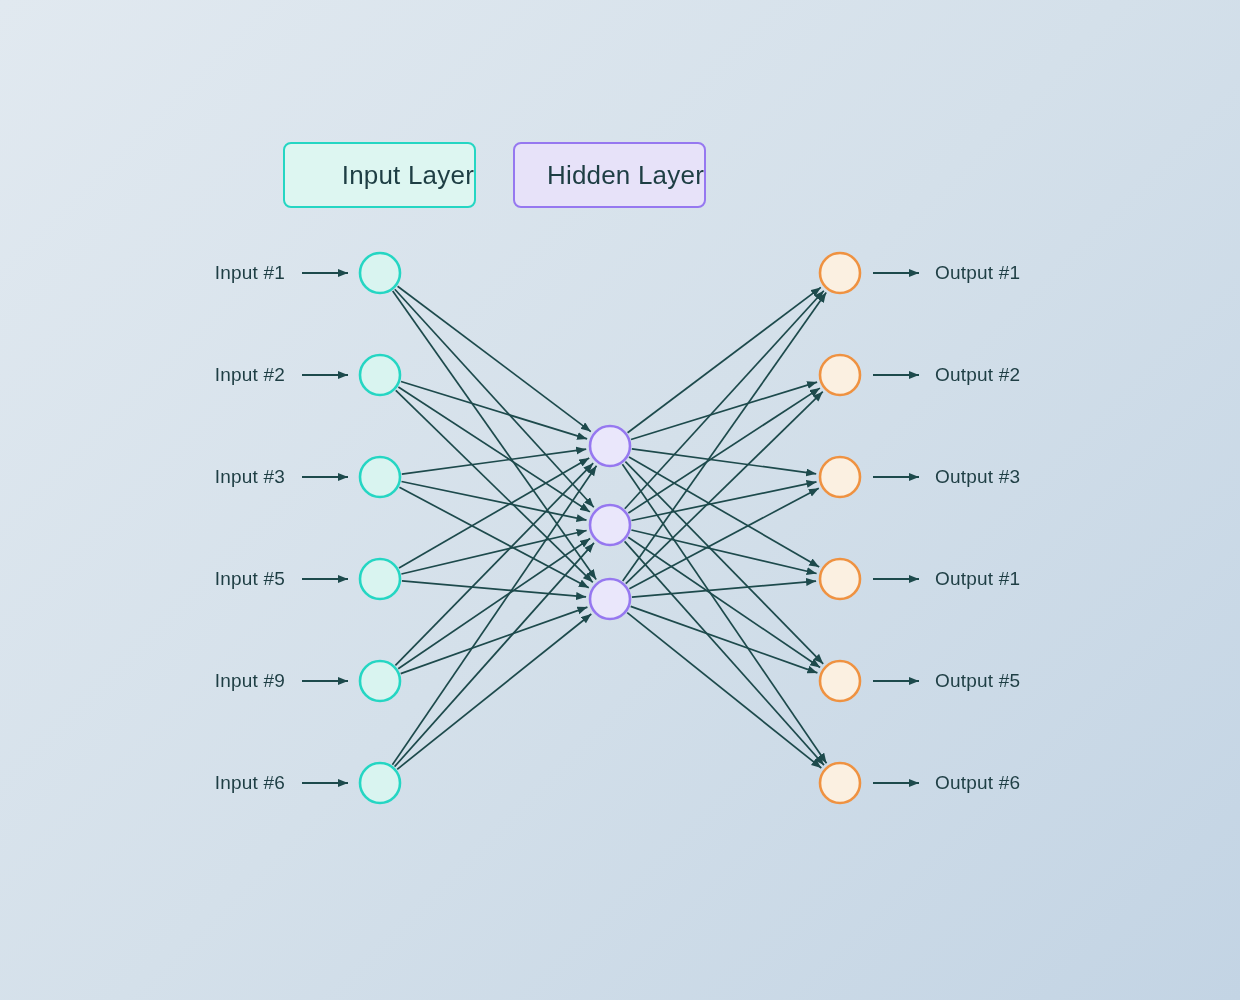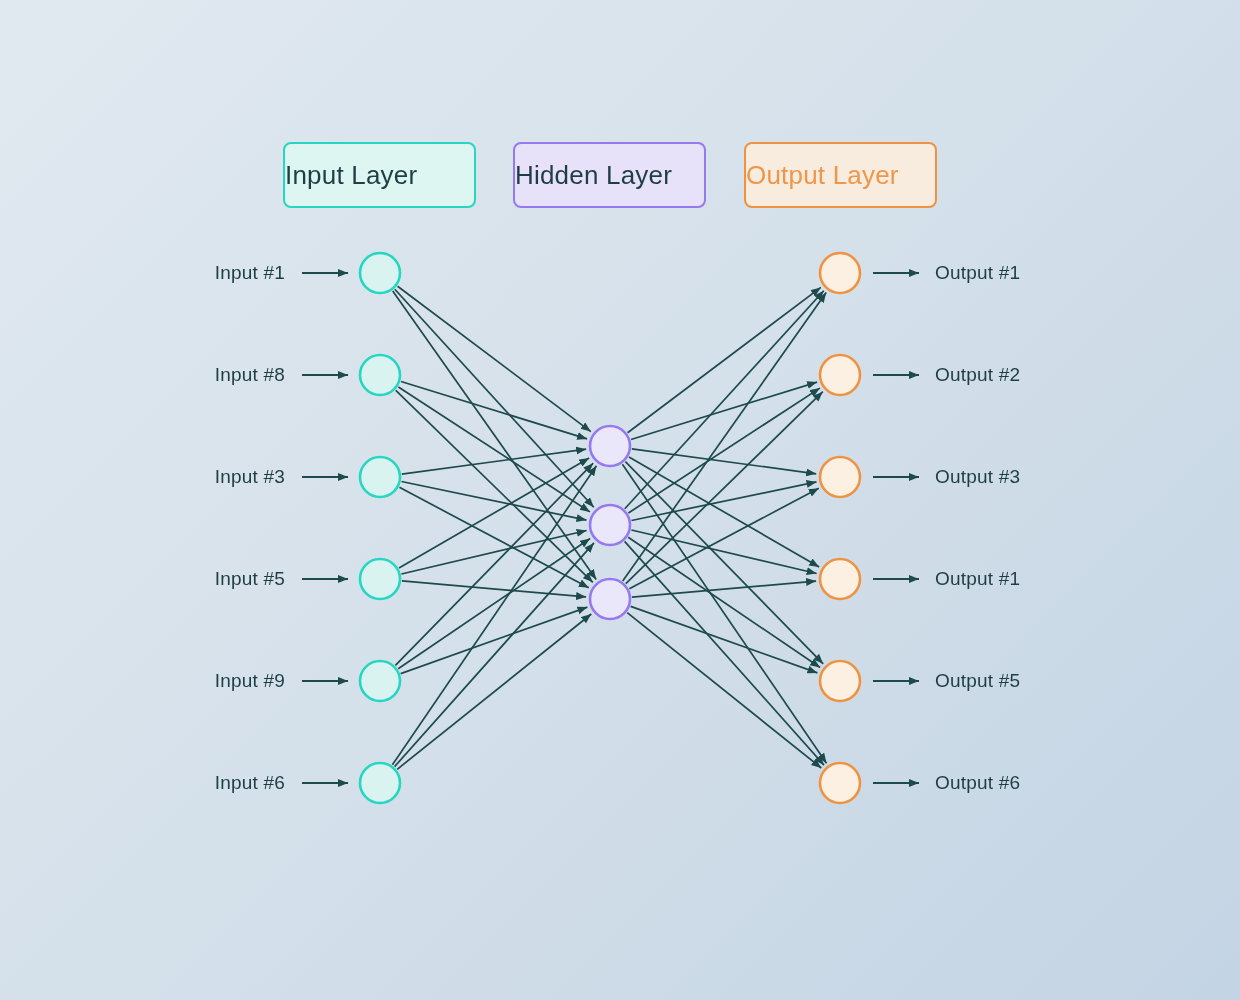--- a/index.html
+++ b/index.html
@@ -29,21 +29,21 @@
   #net{position:absolute;left:0;top:0;width:1240px;height:1000px;}
   line.edge{stroke:var(--edge-color);stroke-width:1.7;}
   line.label-arrow{stroke:var(--edge-color);stroke-width:2;}
   .arrowhead{fill:var(--edge-color);}
   circle.node-input{fill:var(--input-fill);stroke:var(--input-accent);stroke-width:2.6;}
   circle.node-hidden{fill:var(--hidden-fill);stroke:var(--hidden-accent);stroke-width:2.6;}
   circle.node-output{fill:var(--output-fill);stroke:var(--output-accent);stroke-width:2.6;}
   .legend-box{
     position:absolute;top:142px;width:193px;height:66px;
     border-radius:8px;border:2px solid;
-    display:flex;align-items:center;justify-content:flex-start;
+    display:flex;align-items:center;justify-content:flex-end;
     font-size:26px;font-weight:500;letter-spacing:.2px;
   }
   .legend-input{left:283px;background:var(--legend-input-bg);border-color:var(--input-accent);color:var(--label-text);}
   .legend-hidden{left:513px;background:var(--legend-hidden-bg);border-color:var(--hidden-accent);color:var(--label-text);}
   .legend-output{left:744px;background:var(--legend-output-bg);border-color:var(--output-accent);color:var(--legend-output-text);}
   .node-label{
     position:absolute;height:34px;line-height:34px;
     font-size:19px;font-weight:500;color:var(--label-text);letter-spacing:.2px;
   }
   .input-label{left:110px;width:175px;text-align:right;}
@@ -130,26 +130,23 @@
         <circle class="node-output" cx="840" cy="783" r="20"></circle>
       </g>
   </svg>
 
   <div class="legend-box legend-input">
     <span>Input Layer</span>
   </div>
   <div class="legend-box legend-hidden">
     <span>Hidden Layer</span>
   </div>
-  <div class="legend-box legend-output">
-    <span>Output Layer</span>
-  </div>
 
   <div class="node-label input-label" style="top:256px">Input #1</div>
-  <div class="node-label input-label" style="top:358px">Input #8</div>
+  <div class="node-label input-label" style="top:358px">Input #2</div>
   <div class="node-label input-label" style="top:460px">Input #3</div>
   <div class="node-label input-label" style="top:562px">Input #5</div>
   <div class="node-label input-label" style="top:664px">Input #9</div>
   <div class="node-label input-label" style="top:766px">Input #6</div>
 
   <div class="node-label output-label" style="top:256px">Output #1</div>
   <div class="node-label output-label" style="top:358px">Output #2</div>
   <div class="node-label output-label" style="top:460px">Output #3</div>
   <div class="node-label output-label" style="top:562px">Output #1</div>
   <div class="node-label output-label" style="top:664px">Output #5</div>

